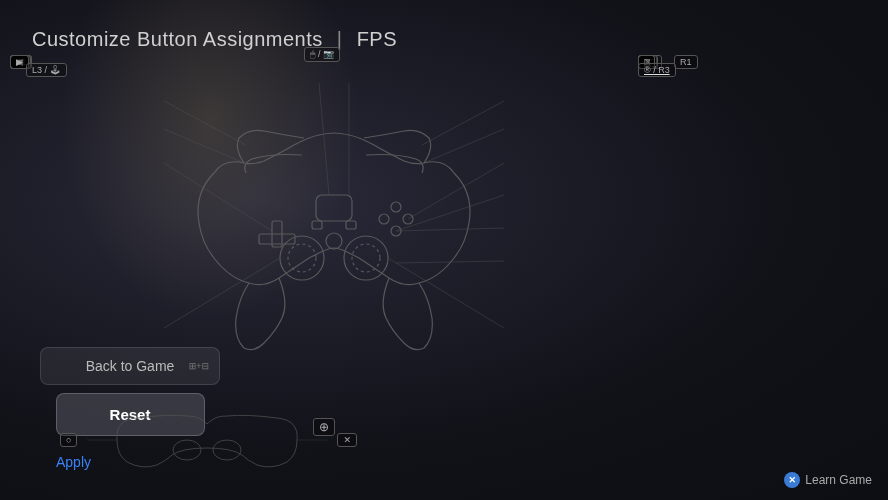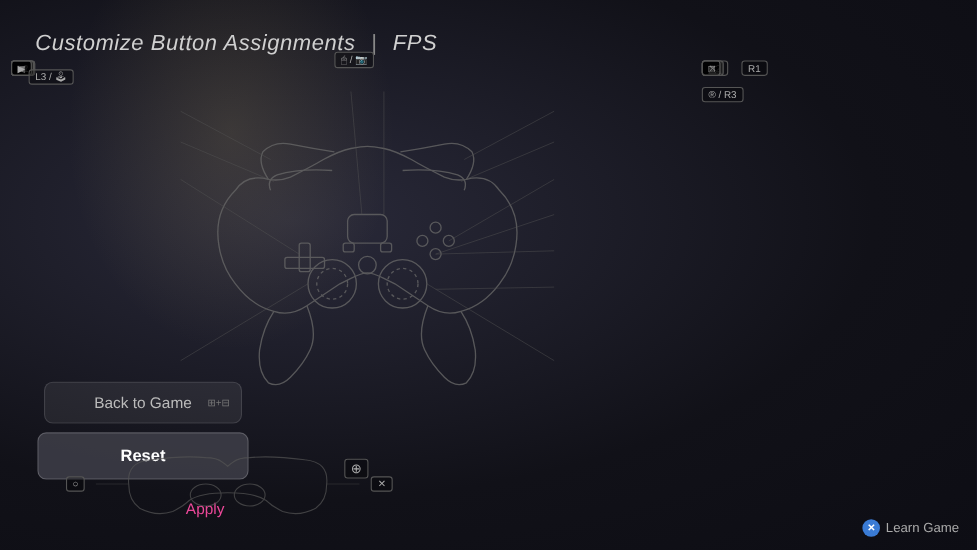--- a/index.html
+++ b/index.html
@@ -36,21 +36,20 @@
       position: relative;
       z-index: 2;
       width: 888px;
       height: 500px;
       display: flex;
       flex-direction: column;
     }
 
     .header {
       padding: 28px 36px 12px 32px;
-      font-style: italic;
     }
 
     .title {
       font-size: 20px;
       font-weight: 300;
       color: #d0d0d0;
       letter-spacing: 0.5px;
     }
 
     .title-separator {
@@ -91,40 +90,40 @@
     .back-btn-icon {
       position: absolute;
       right: 10px;
       top: 50%;
       transform: translateY(-50%);
       font-size: 10px;
       color: #777;
     }
 
     .reset-btn {
-      width: 192px;
+      width: 149px;
       padding: 12px 16px;
       background: rgba(60,60,70,0.9);
       border: 1px solid rgba(255,255,255,0.2);
       border-radius: 8px;
       color: #fff;
       font-size: 15px;
       font-weight: 600;
       text-align: center;
       cursor: pointer;
     }
 
     .apply-btn {
       width: 180px;
       padding: 10px 16px;
       background: transparent;
       border: none;
-      color: #ec4899;
+      color: #3b82f6;
       font-size: 14px;
-      text-align: right;
+      text-align: left;
       cursor: pointer;
     }
 
     .learn-more {
       position: absolute;
       bottom: 12px;
       right: 16px;
       display: flex;
       align-items: center;
       gap: 6px;
@@ -300,21 +299,21 @@
         </div>
         <div class="label-line" style="margin-bottom:4px;">
           <span class="lbl">○</span>
         </div>
         <div class="label-line" style="margin-bottom:4px;">
           <span class="lbl">✕</span>
         </div>
         <div class="label-line" style="margin-bottom:4px;">
           <span class="lbl">□</span>
         </div>
-        <div class="label-line" style="margin-top:24px;">
+        <div class="label-line" style="margin-top:8px;text-decoration:underline;">
           <span class="lbl">® / R3</span>
         </div>
       </div>
 
       <div style="position:absolute; left:50%; top:-8px; transform:translateX(-20px); display:flex; align-items:center;">
         <span class="lbl">🖱 / 📷</span>
       </div>
 
       <div style="position:absolute; left:50%; bottom:45px; transform:translateX(-50%);">
         <span class="lbl" style="font-size:12px;">⊕</span>

